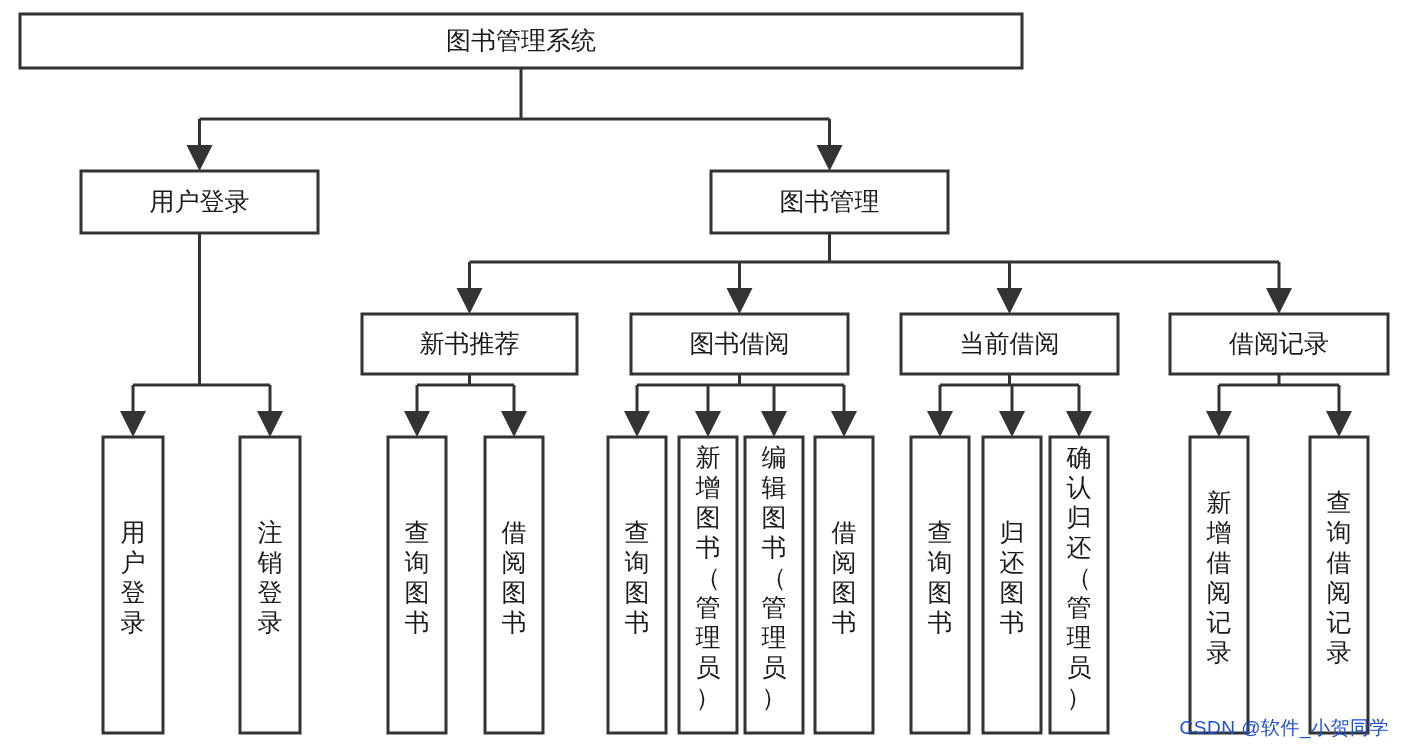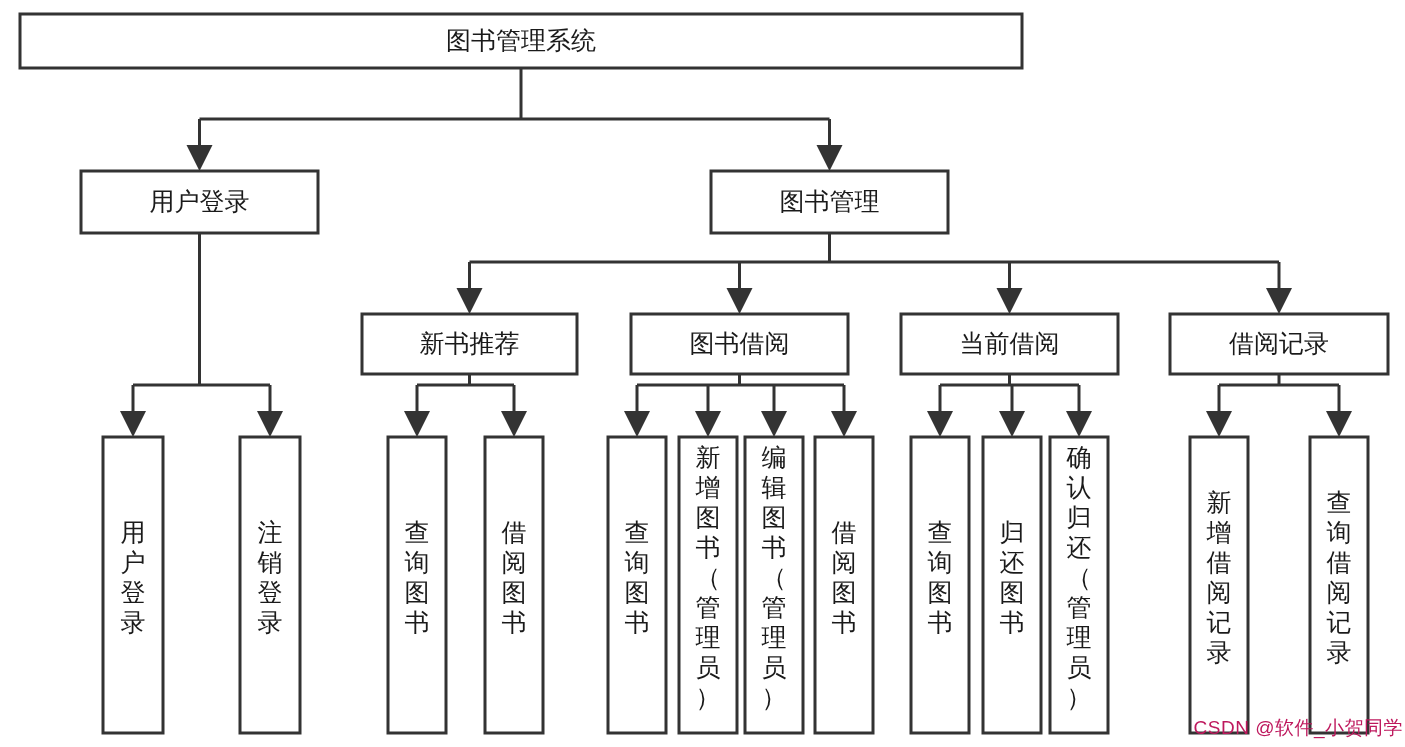--- a/index.html
+++ b/index.html
@@ -49,25 +49,25 @@
     text-anchor: middle;
     dominant-baseline: middle;
   }
   .node-label-v {
     font-family: "Liberation Sans", "DejaVu Sans", sans-serif;
     font-size: 25px;
     fill: #1a1a1a;
   }
   .watermark {
     position: absolute;
-    right: 2px;
+    right: 16px;
     bottom: 6px;
     font-family: "Liberation Sans", "DejaVu Sans", sans-serif;
     font-size: 19px;
-    color: #be185d;
+    color: #1d4ed8;
     letter-spacing: 0.5px;
     white-space: nowrap;
     user-select: none;
   }
 </style>
 </head>
 <body>
 
 <div id="diagram-root">
   <svg class="flow" viewBox="0 0 1405 747" xmlns="http://www.w3.org/2000/svg">

